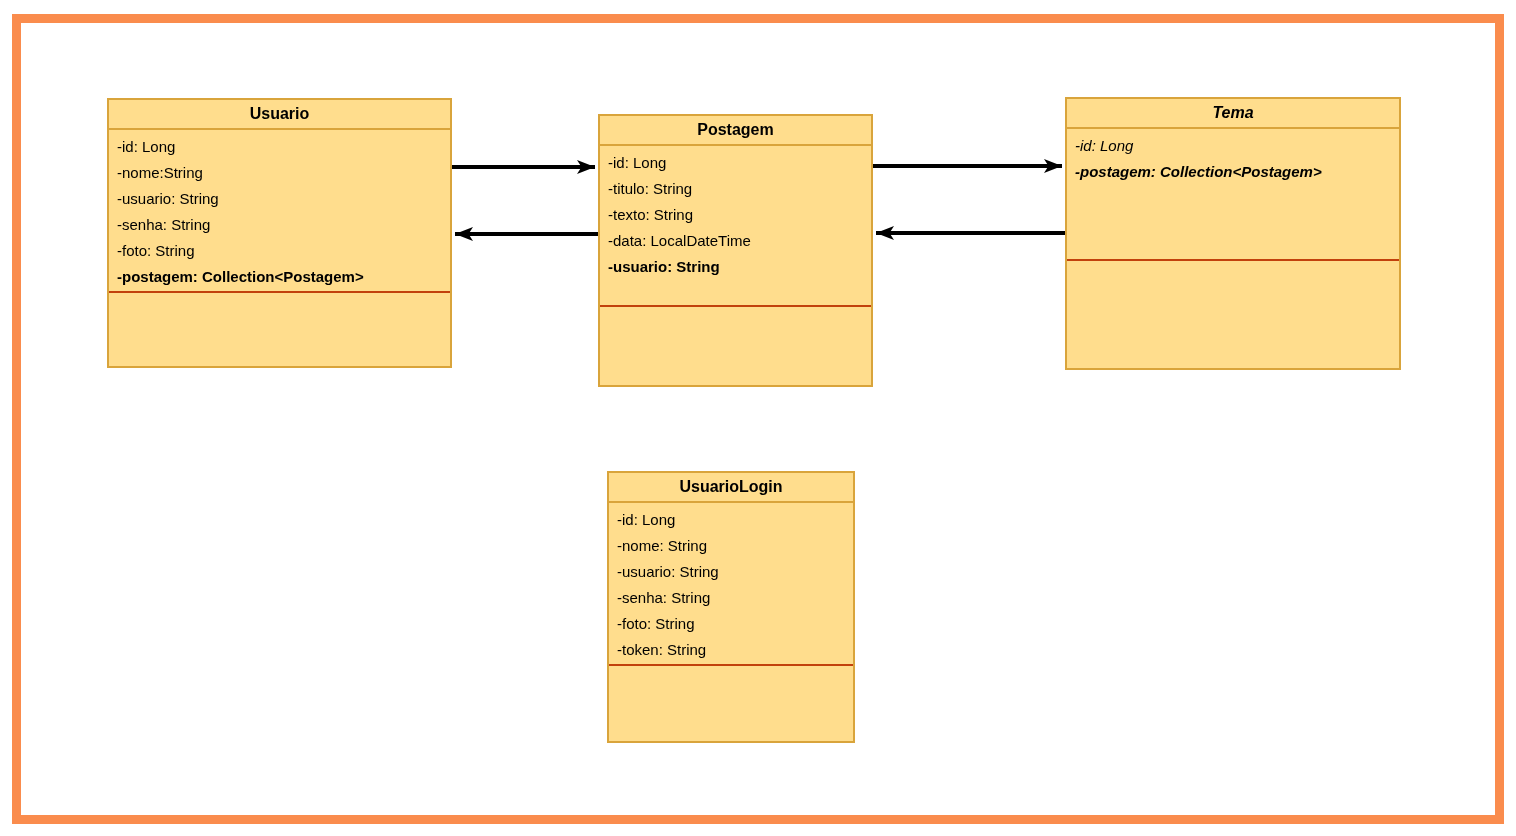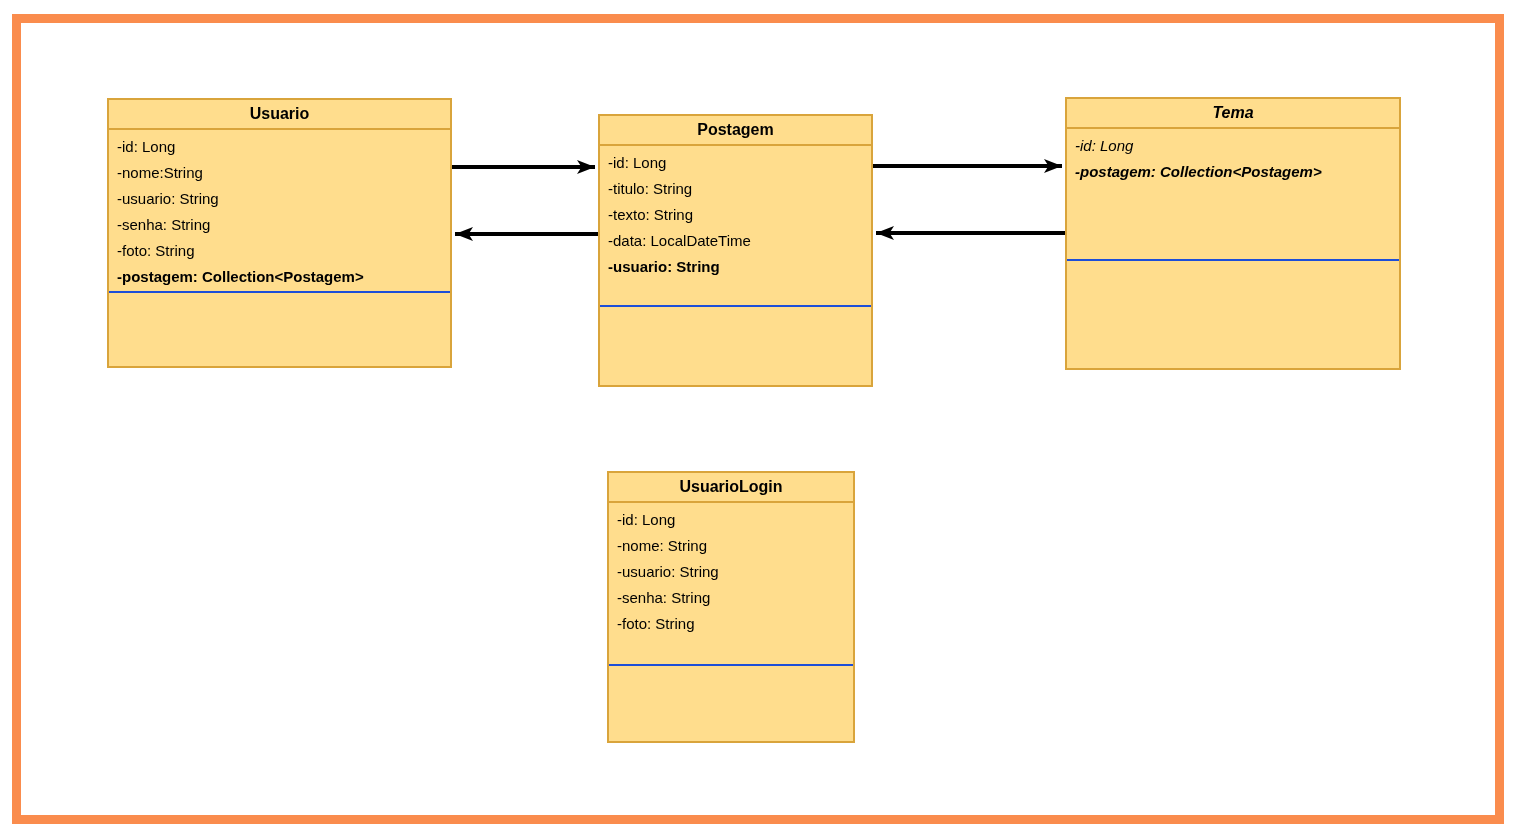--- a/index.html
+++ b/index.html
@@ -35,21 +35,21 @@
     height: 28px;
     line-height: 28px;
     text-align: center;
     font-weight: bold;
     font-size: 16px;
     border-bottom: 2px solid #d9a43b;
   }
   .uml-attrs {
     flex: 0 0 auto;
     padding: 4px 8px 0 8px;
-    border-bottom: 2px solid #1d4ed8;
+    border-bottom: 2px solid #c2410c;
     font-size: 15px;
     box-sizing: border-box;
   }
   .uml-attr { line-height: 26px; white-space: nowrap; }
   .uml-attr.bold { font-weight: bold; }
   .uml-empty { flex: 1 1 auto; }
 
   .box-usuario      { left: 107px; top:  98px; width: 345px; height: 270px; }
   .box-usuario .uml-attrs      { height: 163px; }
   .box-postagem     { left: 598px; top:  97px; width: 275px; height: 273px; margin-top: 17px; }
@@ -112,16 +112,17 @@
   </div>
 
   <div class="uml-box box-usuariologin">
     <div class="uml-header">UsuarioLogin</div>
     <div class="uml-attrs">
       <div class="uml-attr">-id: Long</div>
       <div class="uml-attr">-nome: String</div>
       <div class="uml-attr">-usuario: String</div>
       <div class="uml-attr">-senha: String</div>
       <div class="uml-attr">-foto: String</div>
+      <div class="uml-attr">-token: String</div>
     </div>
     <div class="uml-empty"></div>
   </div>
 </div>
 
 </body></html>

